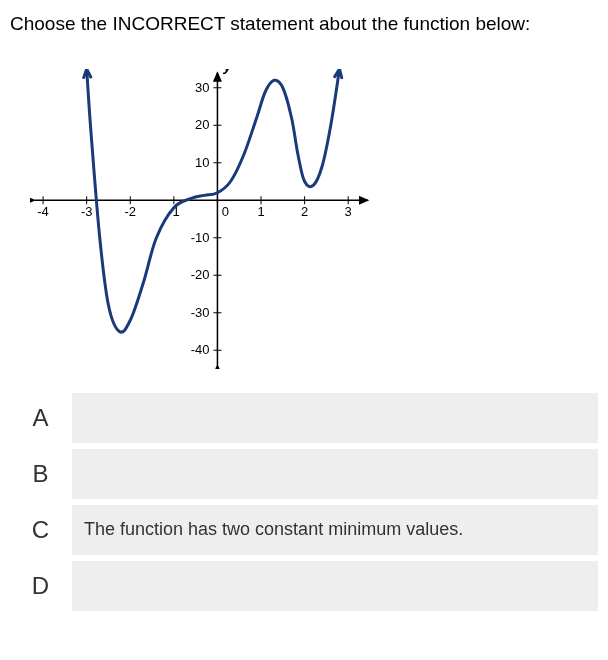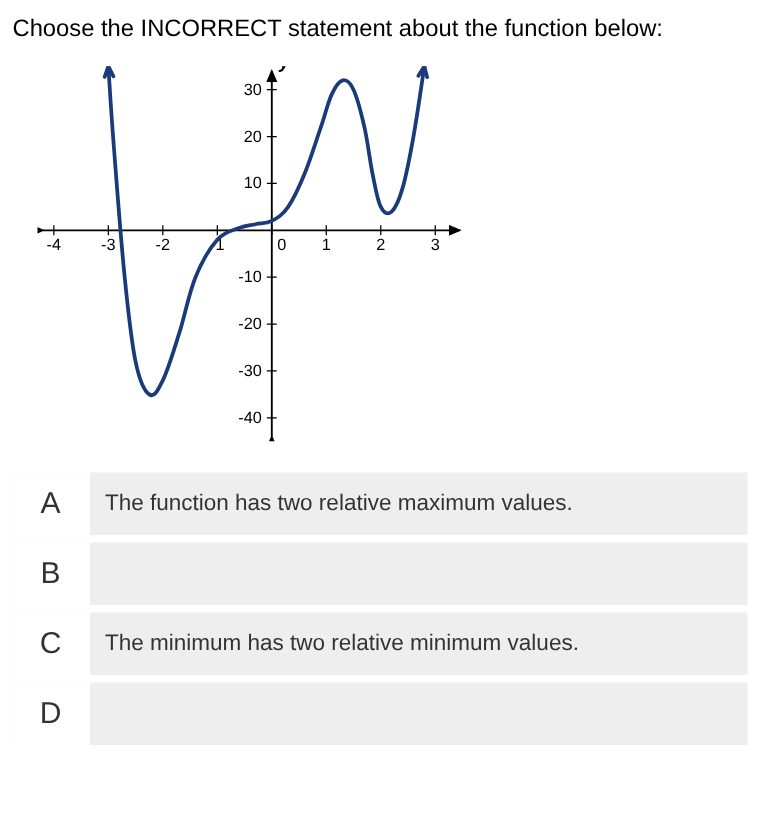--- a/index.html
+++ b/index.html
@@ -6,21 +6,21 @@
   body {
     font-family: Arial, Helvetica, sans-serif;
     background: #fff;
     width: 608px;
     padding: 12px 10px;
     color: #000;
   }
   .question {
     font-size: 19px;
     color: #000;
-    margin-bottom: 16px;
+    margin-bottom: 32px;
     line-height: 1.3;
   }
   .graph-wrap {
     width: 340px;
     margin: 0 0 20px 20px;
   }
   .choices {
     display: flex;
     flex-direction: column;
     gap: 6px;
@@ -102,25 +102,24 @@
       <text x="193.43589743589746" y="1.75" font-size="15" font-style="italic" font-weight="bold" fill="#000" text-anchor="start">y</text>
       <path d="M 56.666666666666664 0 C 57.45128205128205 11.475 58.67179487179487 33.375 61.02564102564103 63.75 C 63.379487179487185 94.125 66.6051282051282 137.7 69.74358974358974 168.75 C 72.88205128205128 199.8 74.93076923076922 219.375 78.46153846153845 236.25 C 81.99230769230769 253.125 85.43589743589745 259.8 89.35897435897436 262.5 C 93.28205128205128 265.2 95.94102564102565 260.025 100.25641025641026 251.25 C 104.57179487179488 242.475 108.62564102564102 228.6 113.33333333333333 213.75 C 118.04102564102564 198.9 120.91794871794872 182.25 126.41025641025641 168.75 C 131.9025641025641 155.25 137.56923076923076 145.8375 143.84615384615384 138.75 C 150.12307692307692 131.6625 155.78974358974358 131.6025 161.28205128205127 129.375 C 166.77435897435896 127.1475 169.65128205128207 127.3875 174.3589743589744 126.375 C 179.06666666666672 125.3625 182.72820512820516 126.2475 187.43589743589746 123.75 C 192.14358974358976 121.2525 195.80512820512823 119.25 200.51282051282053 112.5 C 205.22051282051282 105.75 208.8820512820513 97.725 213.5897435897436 86.25 C 218.2974358974359 74.775 222.74358974358975 60.225 226.66666666666669 48.75 C 230.58974358974362 37.275 232.24615384615387 29.25 235.38461538461542 22.5 C 238.52307692307696 15.75 240.96410256410257 11.925 244.10256410256412 11.25 C 247.24102564102566 10.575 249.68205128205128 12 252.82051282051282 18.75 C 255.95897435897436 25.5 258.7923076923077 36.6 261.53846153846155 48.75 C 264.2846153846154 60.9 265.7230769230769 74.775 268.0769230769231 86.25 C 270.4307692307693 97.725 271.8692307692308 107.1 274.61538461538464 112.5 C 277.3615384615385 117.9 280.19487179487186 118.95 283.33333333333337 116.25 C 286.4717948717949 113.55 288.91282051282053 108.3 292.05128205128204 97.5 C 295.18974358974356 86.7 297.6307692307692 73.8 300.7692307692308 56.25 C 303.90769230769234 38.7 307.9179487179487 10.125 309.4871794871795 0" stroke="#1a3a7a" stroke-width="3" fill="none" stroke-linecap="round" stroke-linejoin="round"></path>
       <path d="M 60.72875387470548 8.03115480577279 L 56.666666666666664 0 L 53.73555226158252 8.509322437439318" stroke="#1a3a7a" stroke-width="3" fill="none" stroke-linecap="round"></path>
       <path d="M 311.6809906068423 8.728527525948689 L 309.4871794871795 0 L 304.75416002796555 7.654967459023062" stroke="#1a3a7a" stroke-width="3" fill="none" stroke-linecap="round"></path>
     </svg>
 </div>
 
 <div class="choices">
   <div class="choice">
     <div class="choice-letter">A</div>
-    <div class="choice-text">The function has two relative maximum values.</div>
   </div>
   <div class="choice">
     <div class="choice-letter">B</div>
   </div>
   <div class="choice">
     <div class="choice-letter">C</div>
-    <div class="choice-text">The minimum has two relative minimum values.</div>
+    <div class="choice-text">The function has two constant minimum values.</div>
   </div>
   <div class="choice">
     <div class="choice-letter">D</div>
   </div>
 </div>
 
 </body></html>

